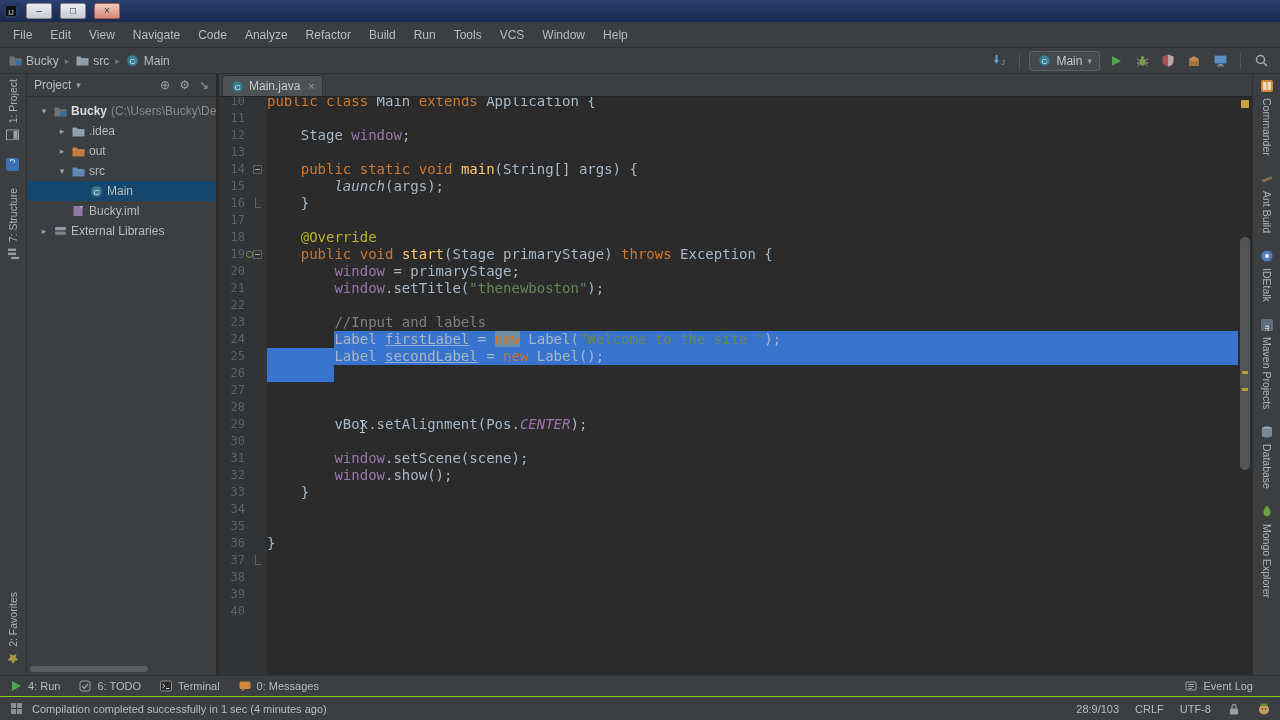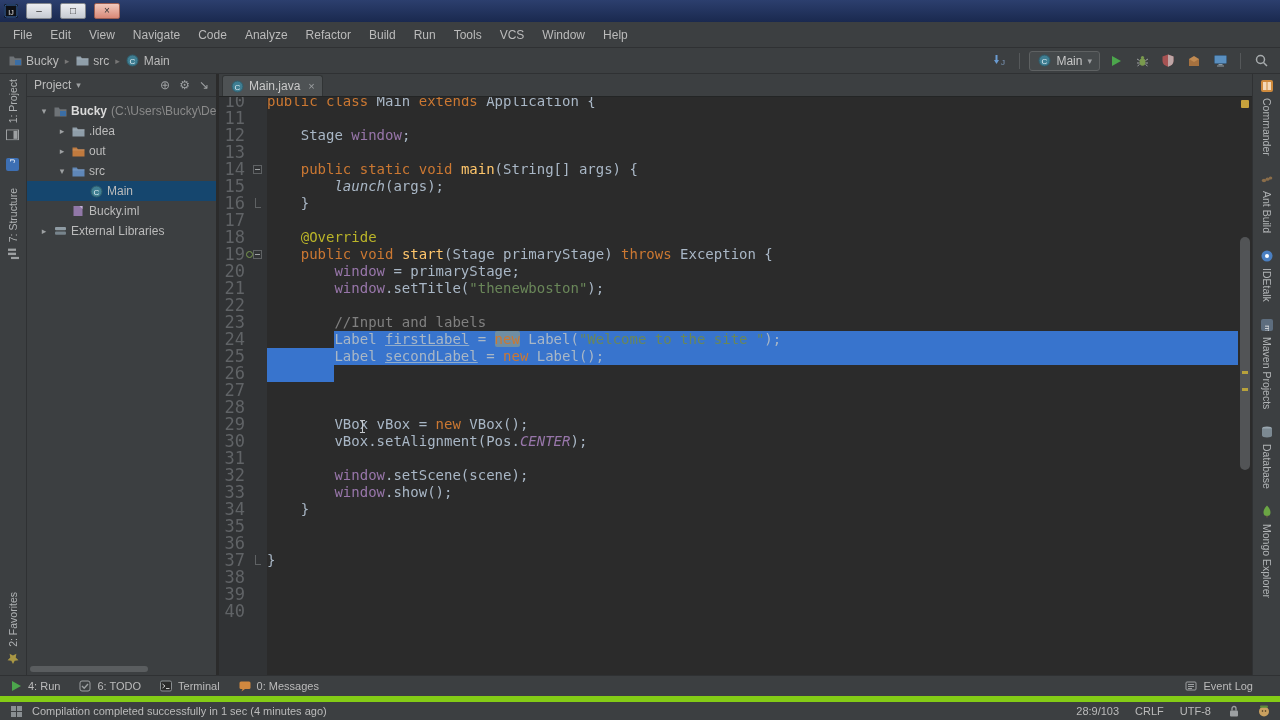--- a/index.html
+++ b/index.html
@@ -48,21 +48,21 @@
 .tlabel.bold{color:#dadada;font-weight:bold}
 .textra{color:#8a8a8a}
 .hscroll{position:absolute;bottom:3px;left:3px;height:6px;width:118px;background:#5a5d5f;border-radius:3px}
 
 .editor{flex:1;display:flex;flex-direction:column;min-width:0;background:#2b2b2b}
 .tabbar{height:23px;background:#3c3f41;display:flex;align-items:flex-end;padding-left:3px;border-bottom:1px solid #232525;flex:none}
 .tab{display:flex;align-items:center;gap:5px;background:#4e5254;border:1px solid #313435;border-bottom:none;border-radius:3px 3px 0 0;padding:3px 7px;color:#c9c9c9}
 .tab .close{color:#9da0a2;margin-left:3px;font-size:11px}
 .ebody{flex:1;display:flex;min-height:0;position:relative;background:linear-gradient(90deg,#313335 48px,#2b2b2b 48px);overflow:hidden}
 .escroll{flex:1;display:flex;margin-top:-4px;min-width:0}
-.gutter{width:48px;flex:none;font-family:"DejaVu Sans Mono",monospace;font-size:17px;color:#606366}
+.gutter{width:48px;flex:none;font-family:"DejaVu Sans Mono",monospace;font-size:12px;color:#606366}
 .grow{height:17px;line-height:17px;display:flex}
 .ln{width:26px;text-align:right;display:block}
 .gm{width:20px;position:relative;display:block}
 .fold-start{position:absolute;right:3px;top:4px;width:9px;height:9px;border:1px solid #5f6264;background:#313335}
 .fold-start::after{content:"";position:absolute;left:1px;right:1px;top:3px;height:1px;background:#9da0a2}
 .fold-end{position:absolute;right:4px;top:3px;width:6px;height:10px;border-left:1px solid #5f6264;border-bottom:1px solid #5f6264}
 .ovr{position:absolute;left:1px;top:5px;width:7px;height:7px;border:1px solid #7a9a4e;border-radius:50%}
 .codecol{flex:1;min-width:0;position:relative}
 .cl{height:17px;line-height:17px;white-space:pre;font-family:"DejaVu Sans Mono",monospace;font-size:14px;color:#a9b7c6}
 .sel-start{background:linear-gradient(90deg,transparent 8ch,var(--sel) 0)}
@@ -81,21 +81,21 @@
 .und{color:#a9b7c6;text-decoration:underline;text-decoration-color:#8faccc}
 .cnst{color:#9876aa;font-style:italic}
 .vscroll{width:14px;flex:none;position:relative}
 .vthumb{position:absolute;left:2px;right:2px;top:140px;height:233px;background:#595c5e;border-radius:6px;opacity:.85}
 .wtick{position:absolute;right:4px;width:6px;height:3px;background:#b8a23c}
 .inspect{position:absolute;top:3px;right:3px;width:8px;height:8px;background:#c7a23c;border-radius:1px}
 
 .bottombar{height:21px;background:#3c3f41;border-top:1px solid #2f3133;display:flex;align-items:center;gap:18px;padding:0 9px;font-size:11px;flex:none}
 .bitem{display:flex;align-items:center;gap:5px;color:#bbb}
 .bright{margin-left:auto;margin-right:18px}
-.statusbar{height:24px;background:#3c3f41;border-top:6px solid #84cc16;display:flex;align-items:center;gap:9px;padding:0 9px;font-size:11px;color:#bbb;flex:none}
+.statusbar{height:24px;background:#3c3f41;border-top:1px solid #84cc16;display:flex;align-items:center;gap:9px;padding:0 9px;font-size:11px;color:#bbb;flex:none}
 .sright{margin-left:auto;display:flex;align-items:center;gap:16px}
 
 .ibeam{position:absolute;left:362px;top:420px;width:1px;height:13px;background:#c3c7cb;z-index:50}
 .ibeam::before,.ibeam::after{content:"";position:absolute;left:-2px;width:5px;height:1px;background:#c3c7cb}
 .ibeam::before{top:0}.ibeam::after{bottom:0}
 </style>
 </head>
 <body>
 
 <div class="window">
@@ -533,21 +533,20 @@
               <div class="cl"><span class="id">    </span><span class="kw">public void </span><span class="mth">start</span><span class="id">(Stage primaryStage) </span><span class="kw">throws </span><span class="id">Exception {</span></div>
               <div class="cl"><span class="id">        </span><span class="fld">window</span><span class="id"> = primaryStage;</span></div>
               <div class="cl"><span class="id">        </span><span class="fld">window</span><span class="id">.setTitle(</span><span class="str">"thenewboston"</span><span class="id">);</span></div>
               <div class="cl"></div>
               <div class="cl"><span class="cmt">        //Input and labels</span></div>
               <div class="cl sel-start"><span class="id">        Label </span><span class="und">firstLabel</span><span class="id"> = </span><span class="kwhl">new</span><span class="id"> Label(</span><span class="str">"Welcome to the site "</span><span class="id">);</span></div>
               <div class="cl sel-mid"><span class="id">        Label </span><span class="und">secondLabel</span><span class="id"> = </span><span class="kw">new</span><span class="id"> Label();</span></div>
               <div class="cl sel-end"></div>
               <div class="cl"></div>
               <div class="cl"></div>
-              <div class="cl"><span class="id">        VBox vBox = </span><span class="kw">new</span><span class="id"> VBox();</span></div>
               <div class="cl"><span class="id">        vBox.setAlignment(Pos.</span><span class="cnst">CENTER</span><span class="id">);</span></div>
               <div class="cl"></div>
               <div class="cl"><span class="id">        </span><span class="fld">window</span><span class="id">.setScene(scene);</span></div>
               <div class="cl"><span class="id">        </span><span class="fld">window</span><span class="id">.show();</span></div>
               <div class="cl"><span class="id">    }</span></div>
               <div class="cl"></div>
               <div class="cl"></div>
               <div class="cl"><span class="id">}</span></div>
             </div>
         </div>

